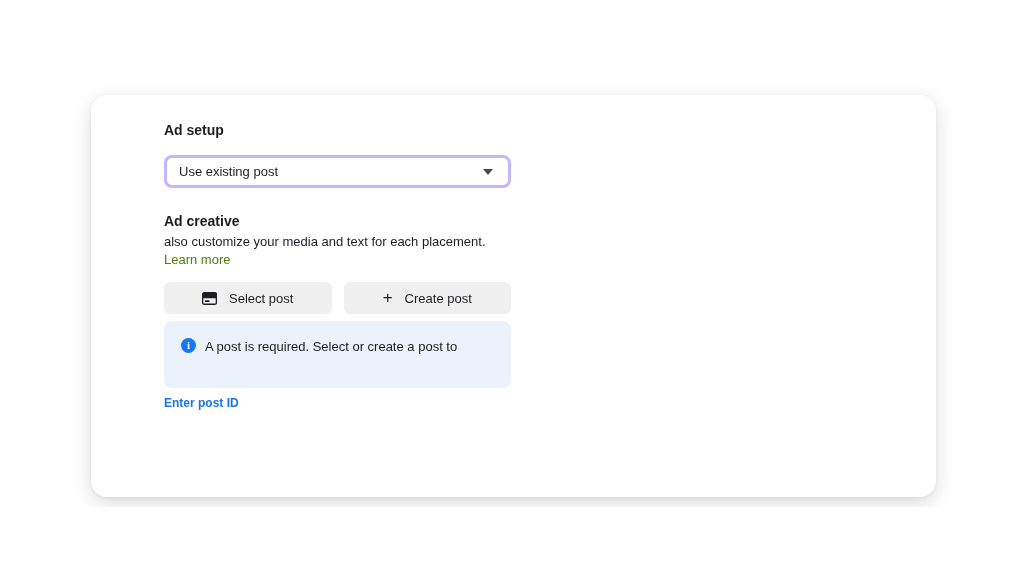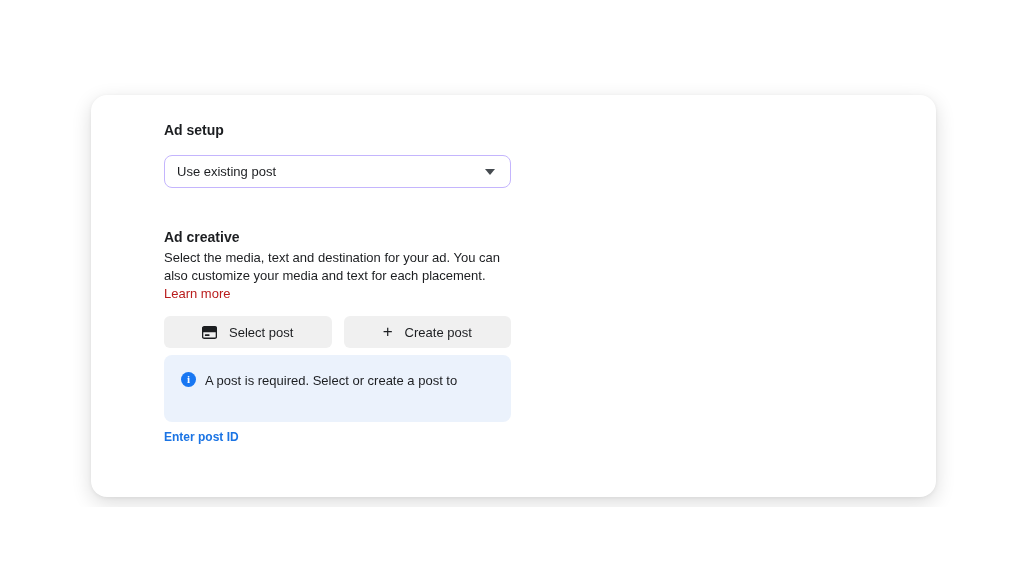--- a/index.html
+++ b/index.html
@@ -19,41 +19,41 @@
     border-radius:16px;
     box-shadow:0 6px 20px rgba(0,0,0,0.14), 0 1px 4px rgba(0,0,0,0.06);
   }
   .content { position:absolute; left:73px; top:27px; width:347px; }
 
   .section-title { font-size:14px; line-height:16px; font-weight:700; color:#1c1e21; }
 
   .dropdown {
     margin-top:17px; height:33px; width:347px;
     background:#ffffff;
-    border:1px solid #c4b5fd; border-radius:8px;
+    border:3px solid #c4b5fd; border-radius:8px;
     display:flex; align-items:center; justify-content:space-between;
     padding:0 15px 0 12px;
     font-size:13px; color:#1c1e21;
     cursor:pointer;
   }
   .caret {
     width:0; height:0;
     border-left:5.5px solid transparent;
     border-right:5.5px solid transparent;
     border-top:6px solid #464b50;
   }
 
-  .creative-title { margin-top:41px; }
+  .creative-title { margin-top:25px; }
 
   .desc { margin-top:4px; font-size:13px; line-height:18px; color:#1c1e21; }
   .desc-line { white-space:nowrap; }
 
   .link {
     display:block; font-size:13px; line-height:18px;
-    color:#b91c1c; text-decoration:none; cursor:pointer;
+    color:#4d7c0f; text-decoration:none; cursor:pointer;
   }
 
   .btn-row { margin-top:13px; display:flex; gap:12px; }
   .btn {
     flex:1; height:32px;
     background:#f0f0f0; border:none; border-radius:6px;
     display:flex; align-items:center; justify-content:center; gap:12px;
     font-family:inherit; font-size:13px; color:#1c1e21;
     cursor:pointer;
   }
@@ -91,21 +91,20 @@
       <div class="section-title">Ad setup</div>
 
       <div class="dropdown">
         <span>Use existing post</span>
         <span class="caret"></span>
       </div>
 
       <div class="section-title creative-title">Ad creative</div>
 
       <div class="desc">
-        <div class="desc-line">Select the media, text and destination for your ad. You can</div>
         <div class="desc-line">also customize your media and text for each placement.</div>
       </div>
 
       <a class="link">Learn more</a>
 
       <div class="btn-row">
         <button class="btn">
           <span>
             <svg width="15" height="13" viewBox="0 0 15 13">
               <path d="M2.2 0.7 h10.6 a1.6 1.6 0 0 1 1.6 1.6 v8.4 a1.6 1.6 0 0 1 -1.6 1.6 h-10.6 a1.6 1.6 0 0 1 -1.6 -1.6 v-8.4 a1.6 1.6 0 0 1 1.6 -1.6 z" fill="none" stroke="#1c1e21" stroke-width="1.4"></path>

